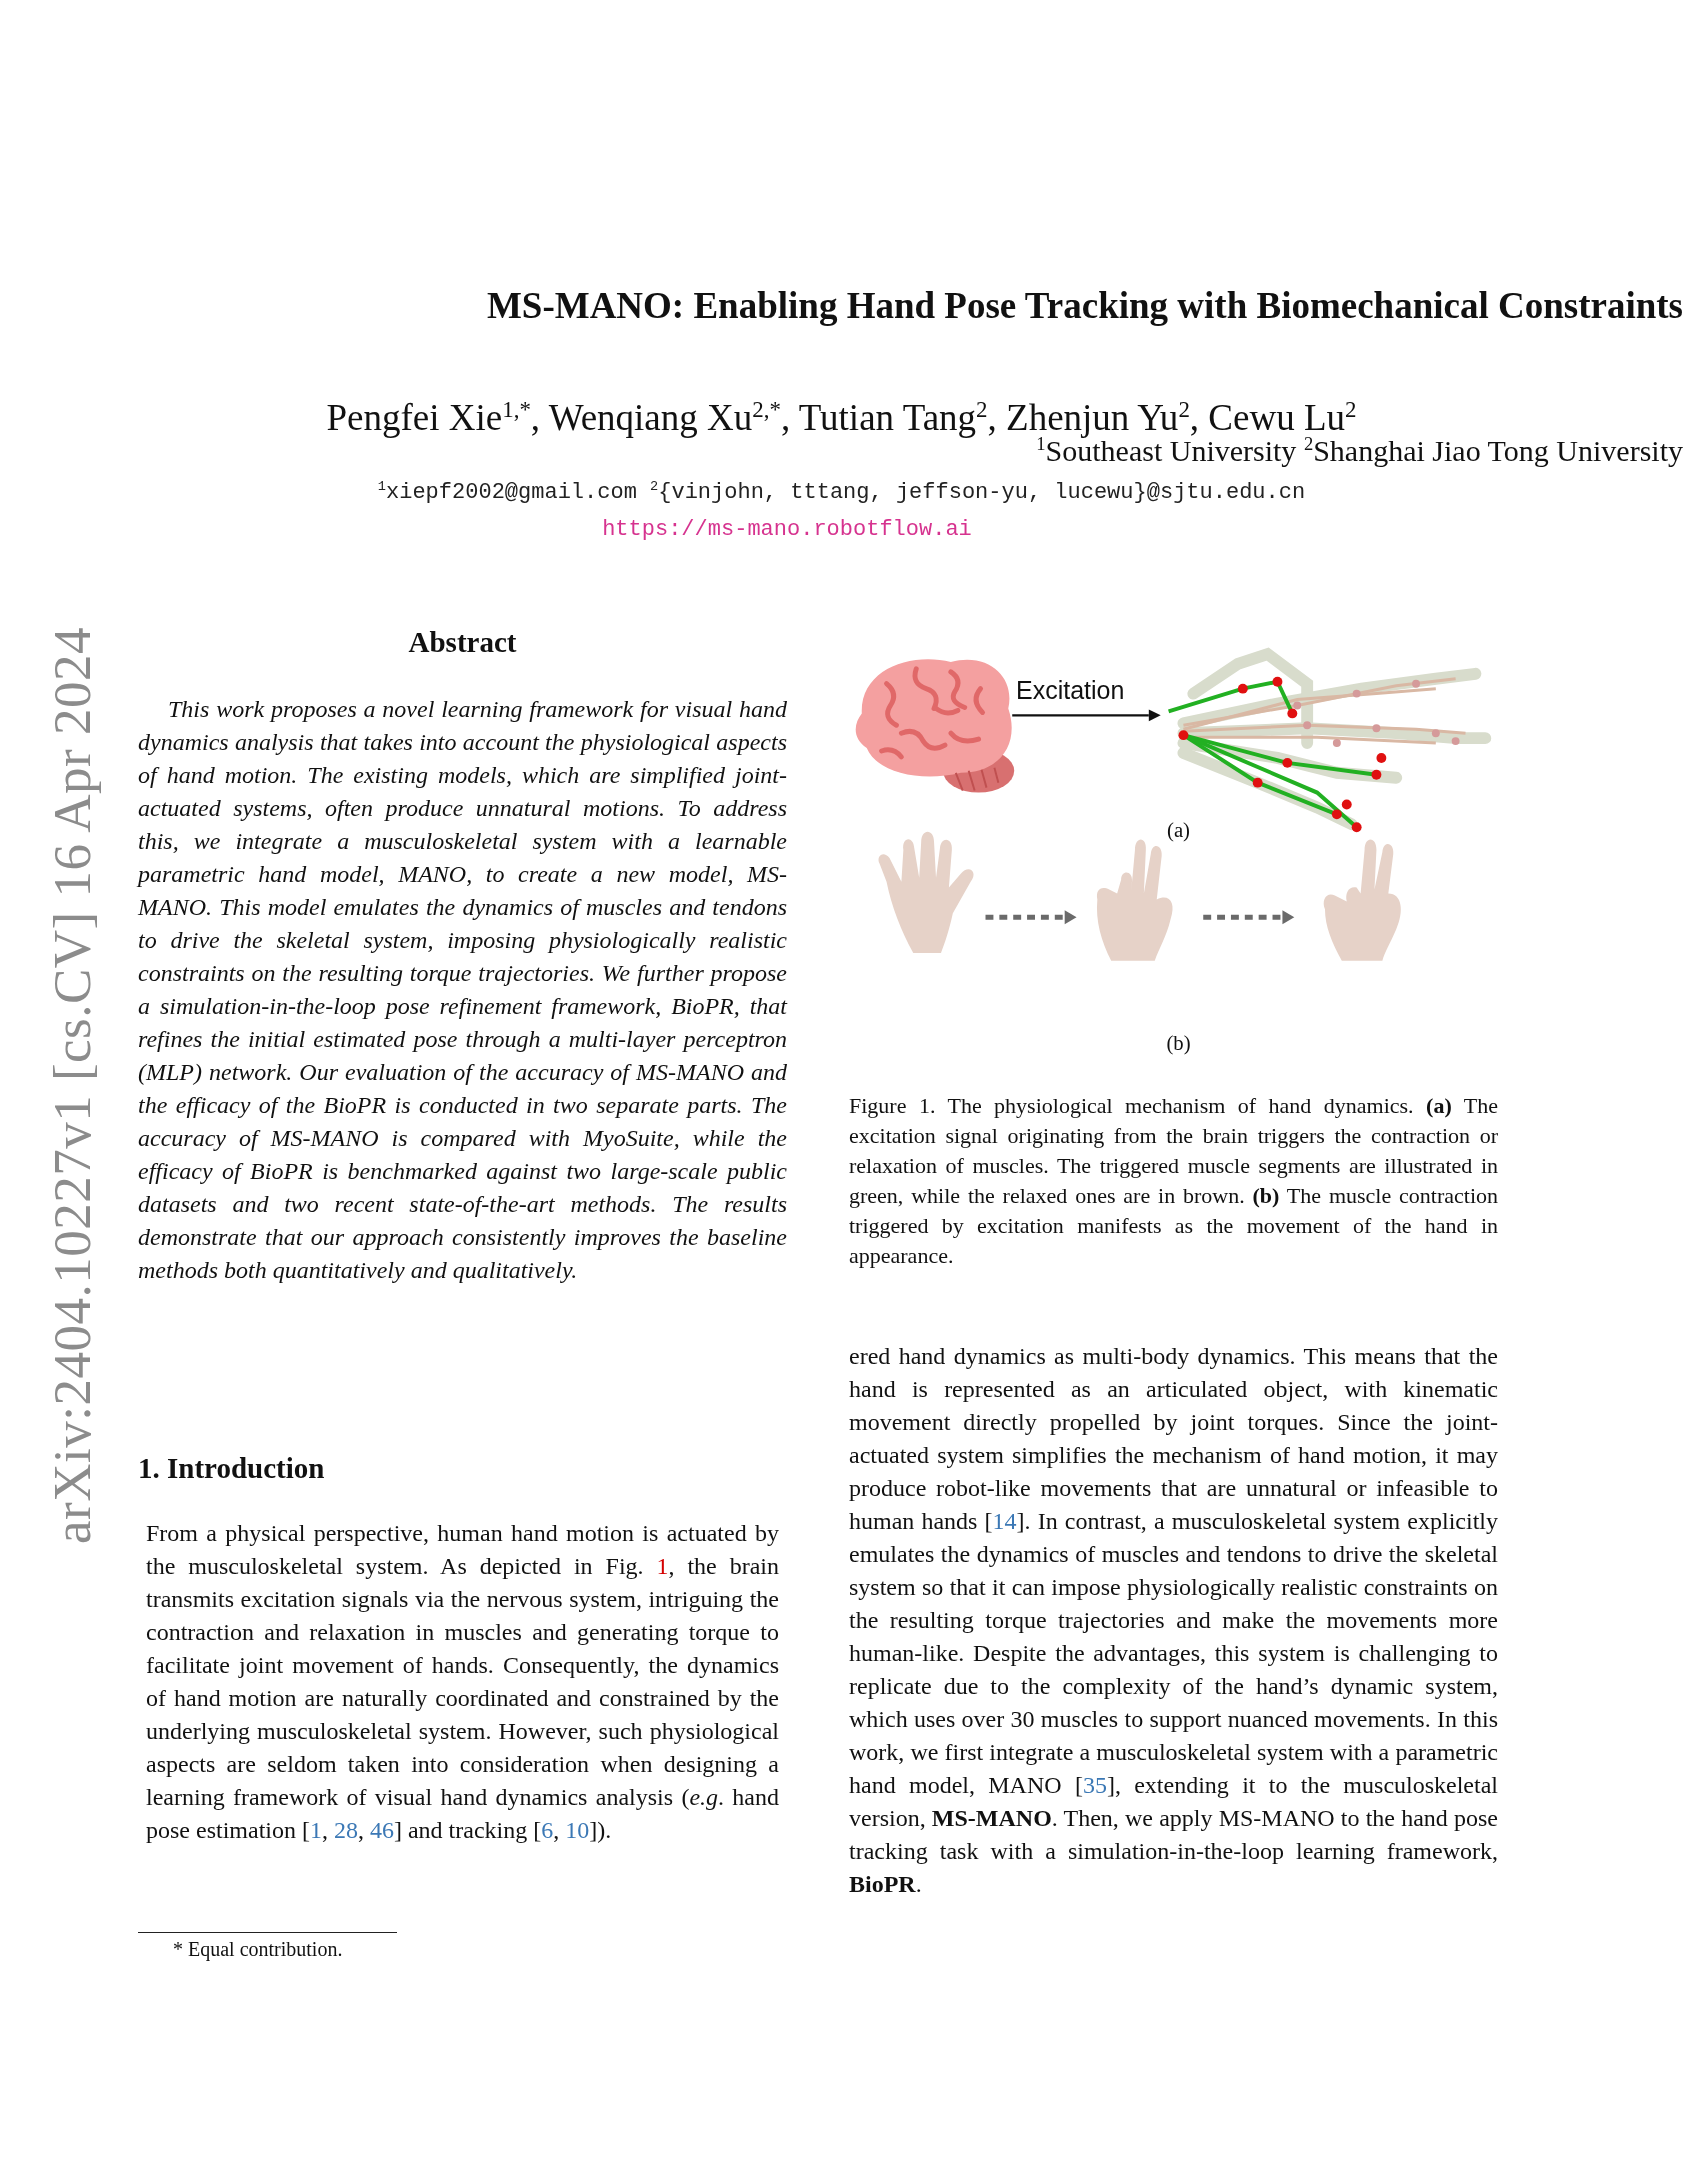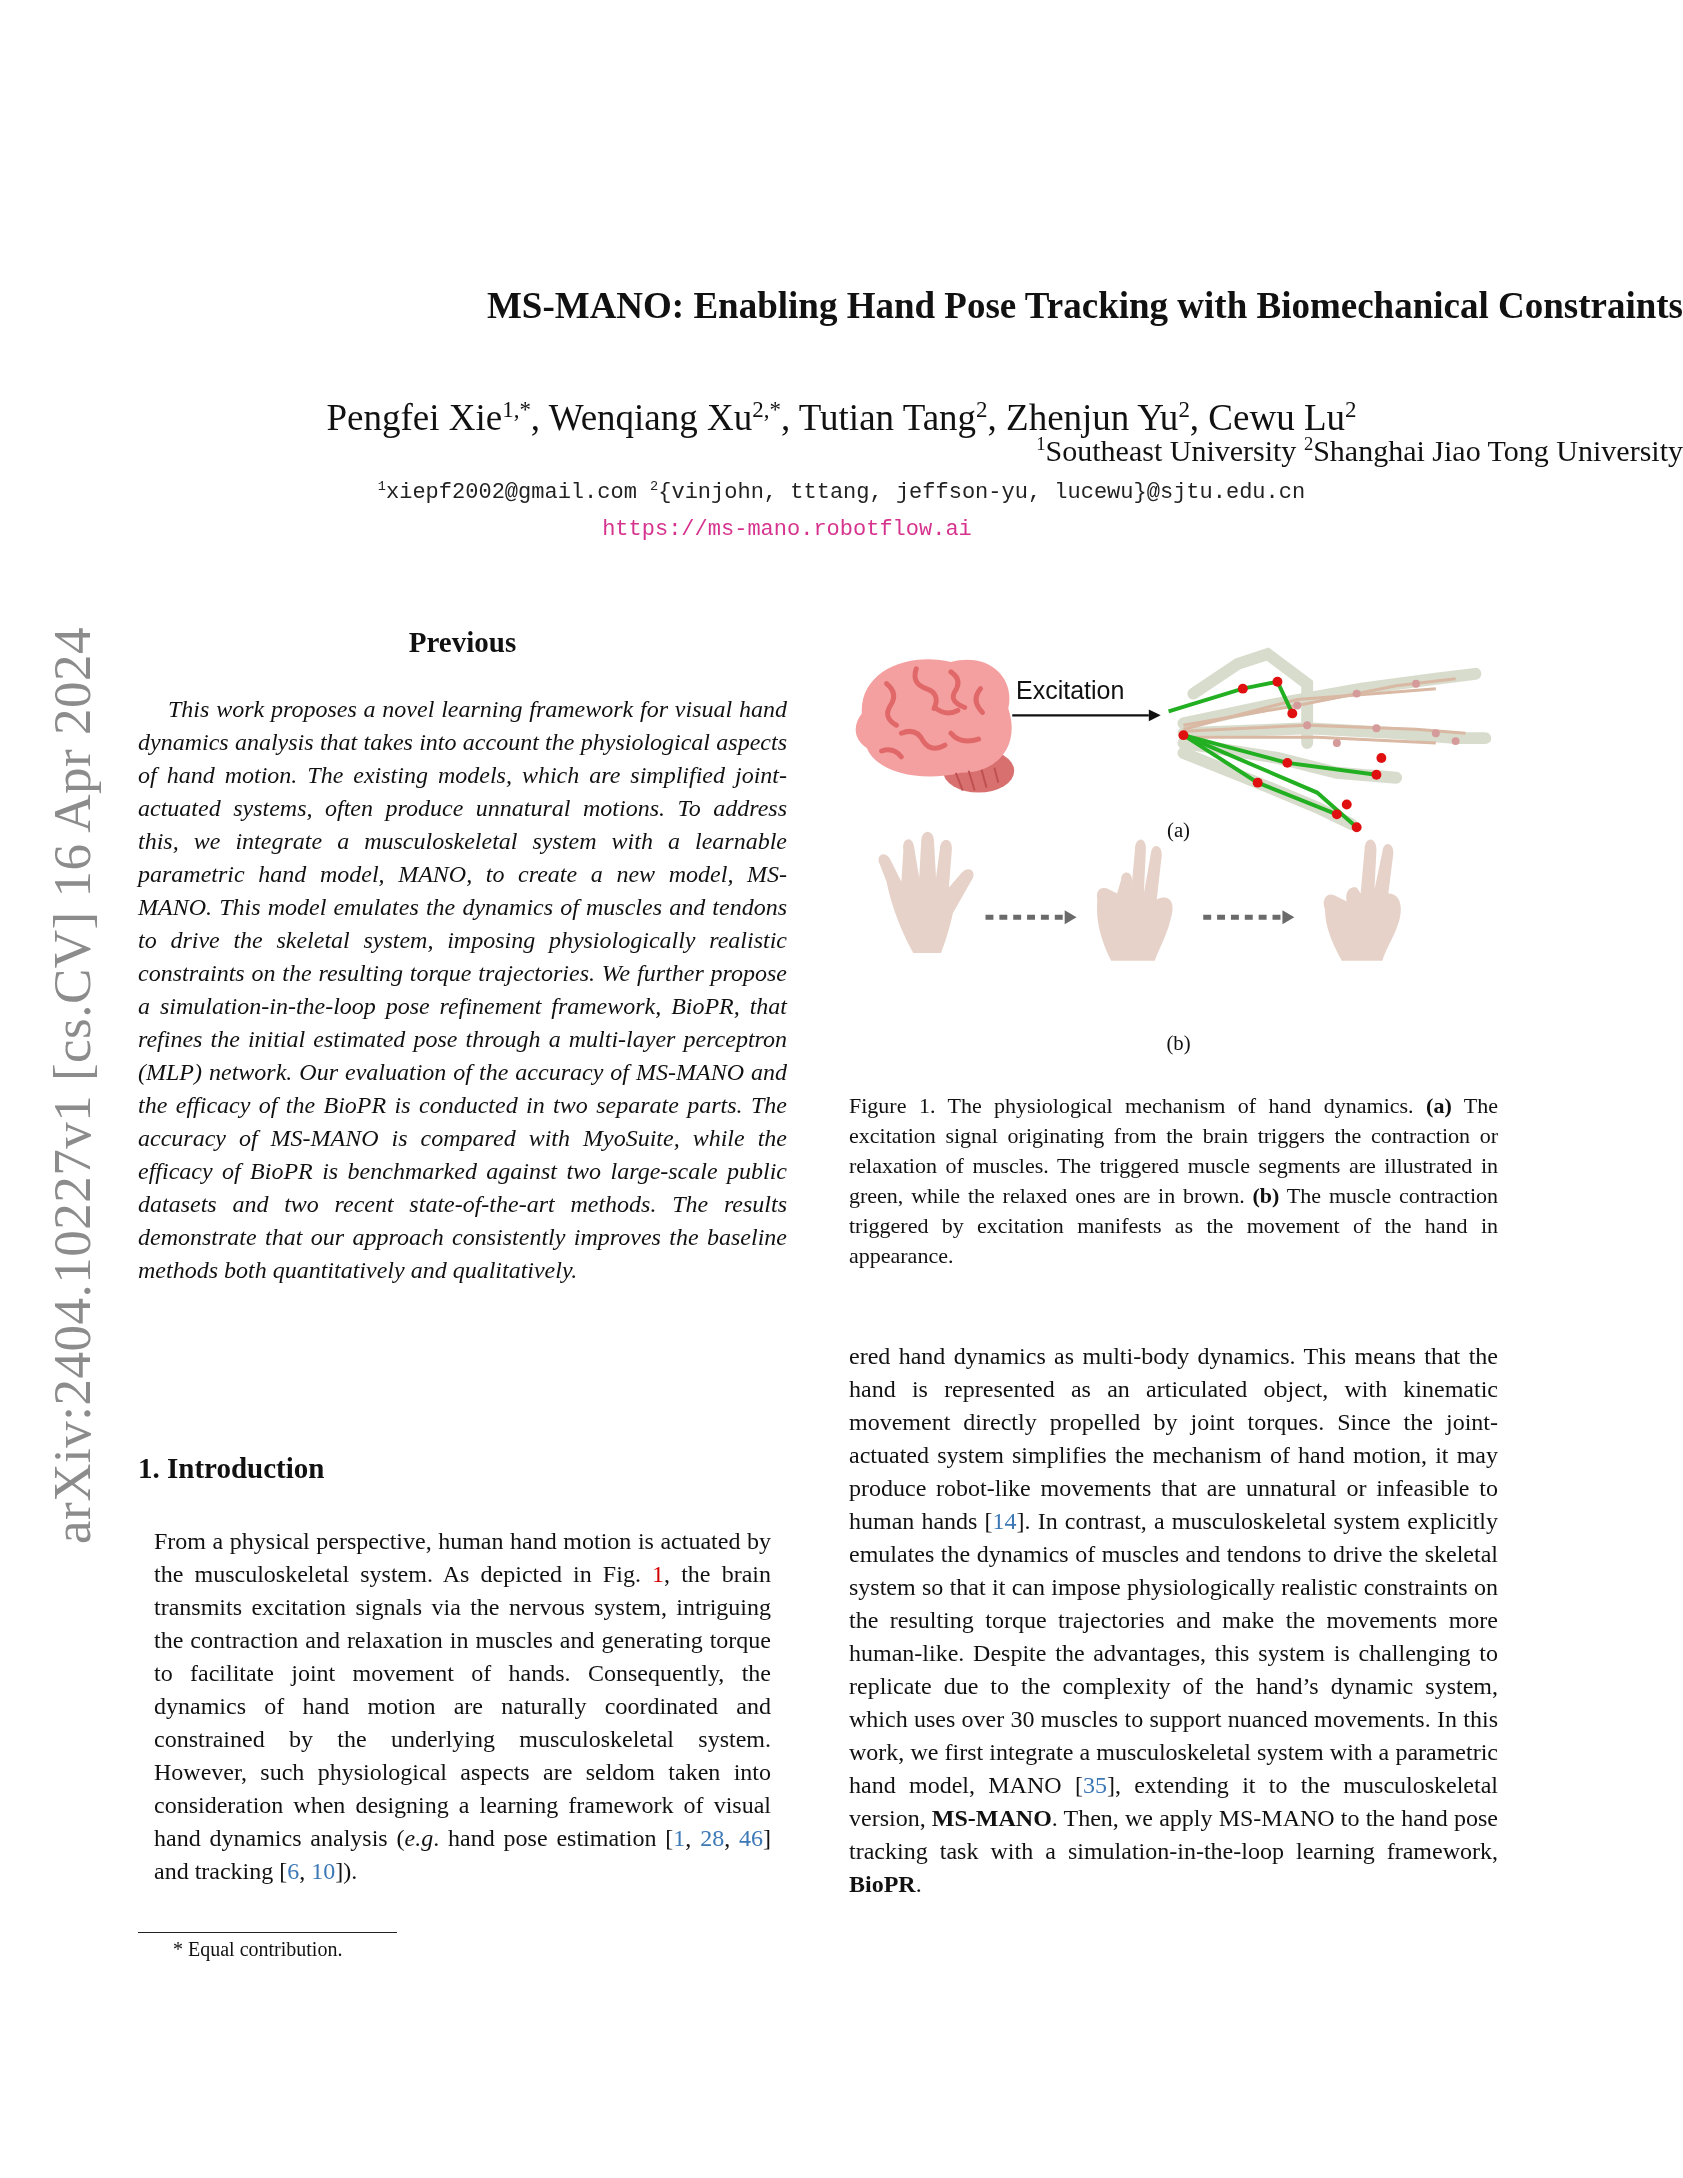--- a/index.html
+++ b/index.html
@@ -22,21 +22,21 @@
 
   .col-left { left: 138px; width: 649px; }
   .col-right { left: 849px; width: 649px; }
 
   .abstract-heading { top: 626px; text-align: center; font-size: 29px; font-weight: bold; }
   .abstract-body { top: 693px; font-style: italic; font-size: 24px; line-height: 33px; text-align: justify; }
   .indent { text-indent: 30px; }
 
   .intro-heading { top: 1452px; font-size: 29px; font-weight: bold; }
   .intro-body { top: 1509px; font-size: 24px; line-height: 33px; text-align: justify; }
-  .intro-body p { margin: 16px; }
+  .intro-body p { margin: 8px; }
   .cite { color: #3b78b5; }
   .fig-ref { color: #d40000; }
 
   .footnote-rule { left: 138px; top: 1932px; width: 259px; height: 1px; background: #222; }
   .footnote { left: 173px; top: 1938px; font-size: 20px; }
 
   .right-body { top: 1340px; font-size: 24px; line-height: 33px; text-align: justify; }
   .right-body p { margin: 0; }
 
   .figure { left: 842px; top: 634px; width: 673px; height: 426px; }
@@ -65,21 +65,21 @@
   <sup>2</sup><span>Shanghai Jiao Tong University</span>
 </div>
 
 <div class="abs emails">
   <sup>1</sup><span>xiepf2002@gmail.com</span>
   <sup>2</sup><span>{vinjohn, tttang, jeffson-yu, lucewu}@sjtu.edu.cn</span>
 </div>
 
 <div class="abs url">https://ms-mano.robotflow.ai</div>
 
-<div class="abs col-left abstract-heading">Previous</div>
+<div class="abs col-left abstract-heading">Abstract</div>
 <div class="abs col-left abstract-body indent">This work proposes a novel learning framework for visual hand dynamics analysis that takes into account the physiological aspects of hand motion. The existing models, which are simplified joint-actuated systems, often produce unnatural motions. To address this, we integrate a musculoskeletal system with a learnable parametric hand model, MANO, to create a new model, MS-MANO. This model emulates the dynamics of muscles and tendons to drive the skeletal system, imposing physiologically realistic constraints on the resulting torque trajectories. We further propose a simulation-in-the-loop pose refinement framework, BioPR, that refines the initial estimated pose through a multi-layer perceptron (MLP) network. Our evaluation of the accuracy of MS-MANO and the efficacy of the BioPR is conducted in two separate parts. The accuracy of MS-MANO is compared with MyoSuite, while the efficacy of BioPR is benchmarked against two large-scale public datasets and two recent state-of-the-art methods. The results demonstrate that our approach consistently improves the baseline methods both quantitatively and qualitatively.</div>
 
 <div class="abs col-left intro-heading">1. Introduction</div>
 <div class="abs col-left intro-body">
   <p><span>From a physical perspective, human hand motion is actuated by the musculoskeletal system.  As depicted in Fig. </span><span class="fig-ref">1</span><span>, the brain transmits excitation signals via the nervous system, intriguing the contraction and relaxation in muscles and generating torque to facilitate joint movement of hands. Consequently, the dynamics of hand motion are naturally coordinated and constrained by the underlying musculoskeletal system.  However, such physiological aspects are seldom taken into consideration when designing a learning framework of visual hand dynamics analysis (</span><i>e.g</i><span>. hand pose estimation [</span><span class="cite">1</span><span>, </span><span class="cite">28</span><span>, </span><span class="cite">46</span><span>] and tracking [</span><span class="cite">6</span><span>, </span><span class="cite">10</span><span>]).</span></p>
 </div>
 
 <div class="abs footnote-rule"></div>
 <div class="abs footnote">* Equal contribution.</div>
 

